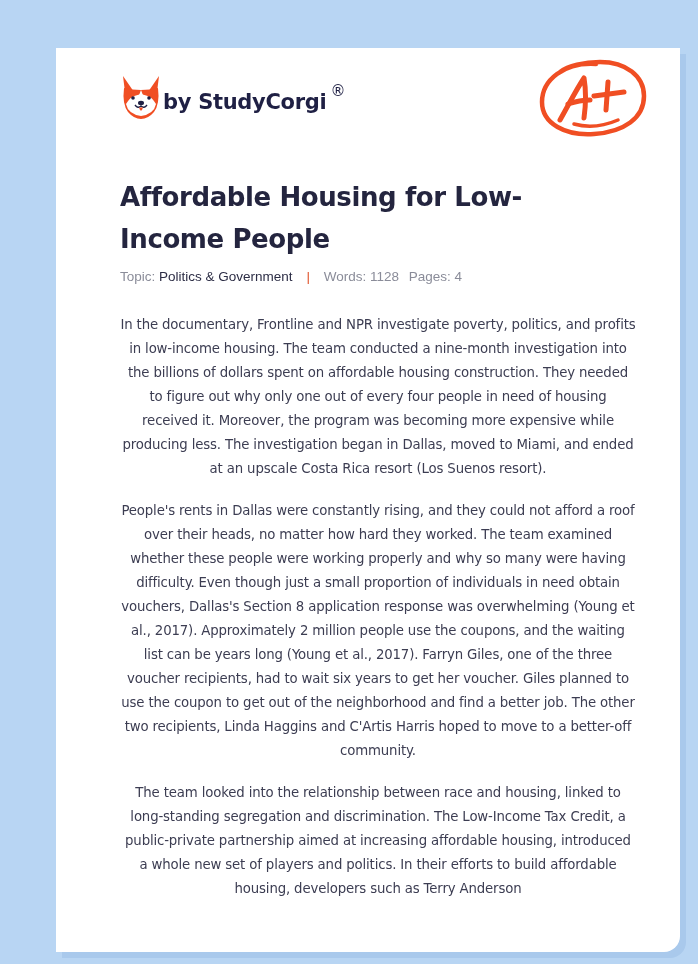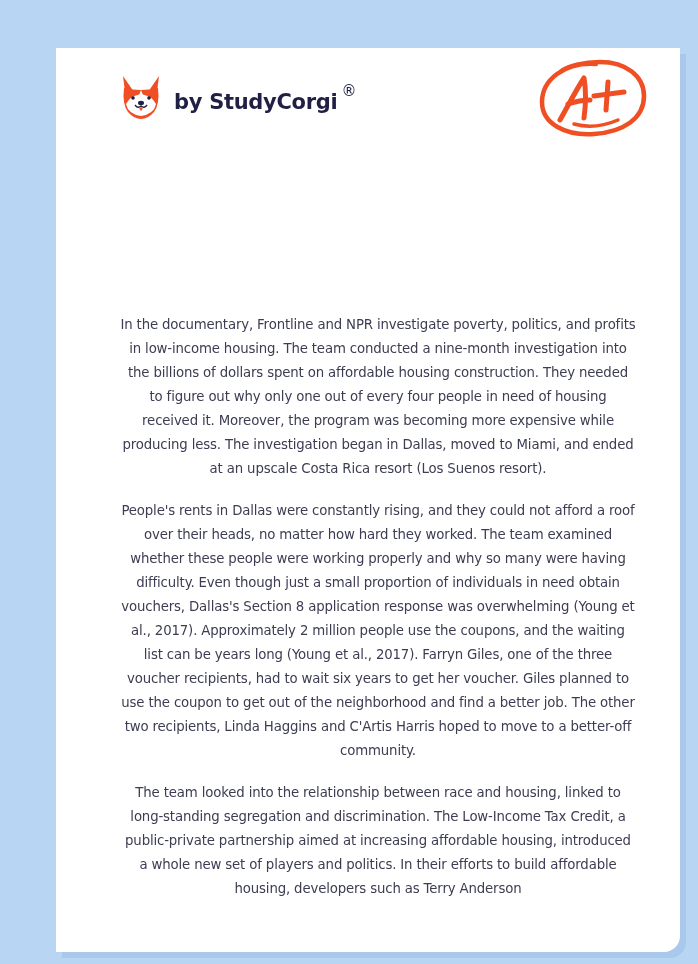--- a/index.html
+++ b/index.html
@@ -38,21 +38,21 @@
       left: 64px;
       top: 26px;
       display: flex;
       align-items: center;
     }
     .logo-icon {
       width: 42px;
       height: 46px;
     }
     .brand {
-      margin-left: 12px;
+      margin-left: 1px;
       margin-top: 10px;
       font-family: "DejaVu Sans", sans-serif;
       font-weight: bold;
       font-size: 21px;
       color: #1f2044;
       letter-spacing: -0.3px;
     }
     .reg {
       font-family: "DejaVu Sans", sans-serif;
       font-size: 15px;
@@ -151,21 +151,29 @@
 
     <path d="M22 62 C30 48 38 32 46 20 C48 32 48 46 46 60" stroke="#f04e23" stroke-width="5" fill="none" stroke-linecap="round" stroke-linejoin="round"></path>
     <path d="M30 46 C36 44 44 42 52 42" stroke="#f04e23" stroke-width="5" fill="none" stroke-linecap="round"></path>
 
     <path d="M70 24 L68 52" stroke="#f04e23" stroke-width="5" fill="none" stroke-linecap="round"></path>
     <path d="M56 38 L86 34" stroke="#f04e23" stroke-width="5" fill="none" stroke-linecap="round"></path>
 
     <path d="M36 66 C50 70 66 68 80 62" stroke="#f04e23" stroke-width="3.5" fill="none" stroke-linecap="round"></path>
   </svg>
 
+  <h1 class="title">Affordable Housing for Low-Income People</h1>
 
+  <div class="meta">
+    <span>Topic:</span>
+    <span class="topic-value">Politics &amp; Government</span>
+    <span class="sep">|</span>
+    <span>Words: 1128</span>
+    <span class="gap">Pages: 4</span>
+  </div>
 
   <div class="body">
     <p>In the documentary, Frontline and NPR investigate poverty, politics, and profits in low-income housing. The team conducted a nine-month investigation into the billions of dollars spent on affordable housing construction. They needed to figure out why only one out of every four people in need of housing received it. Moreover, the program was becoming more expensive while producing less. The investigation began in Dallas, moved to Miami, and ended at an upscale Costa Rica resort (Los Suenos resort).</p>
     <p>People's rents in Dallas were constantly rising, and they could not afford a roof over their heads, no matter how hard they worked. The team examined whether these people were working properly and why so many were having difficulty. Even though just a small proportion of individuals in need obtain vouchers, Dallas's Section 8 application response was overwhelming (Young et al., 2017). Approximately 2 million people use the coupons, and the waiting list can be years long (Young et al., 2017). Farryn Giles, one of the three voucher recipients, had to wait six years to get her voucher. Giles planned to use the coupon to get out of the neighborhood and find a better job. The other two recipients, Linda Haggins and C'Artis Harris hoped to move to a better-off community.</p>
     <p>The team looked into the relationship between race and housing, linked to long-standing segregation and discrimination. The Low-Income Tax Credit, a public-private partnership aimed at increasing affordable housing, introduced a whole new set of players and politics. In their efforts to build affordable housing, developers such as Terry Anderson</p>
   </div>
 
 </div>
 
 </body></html>

